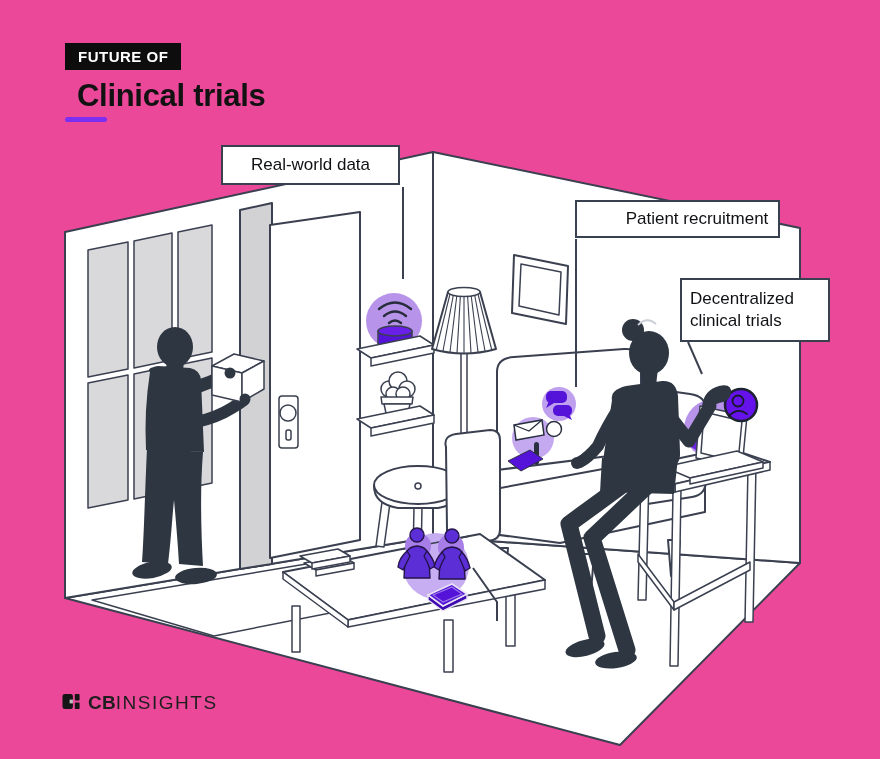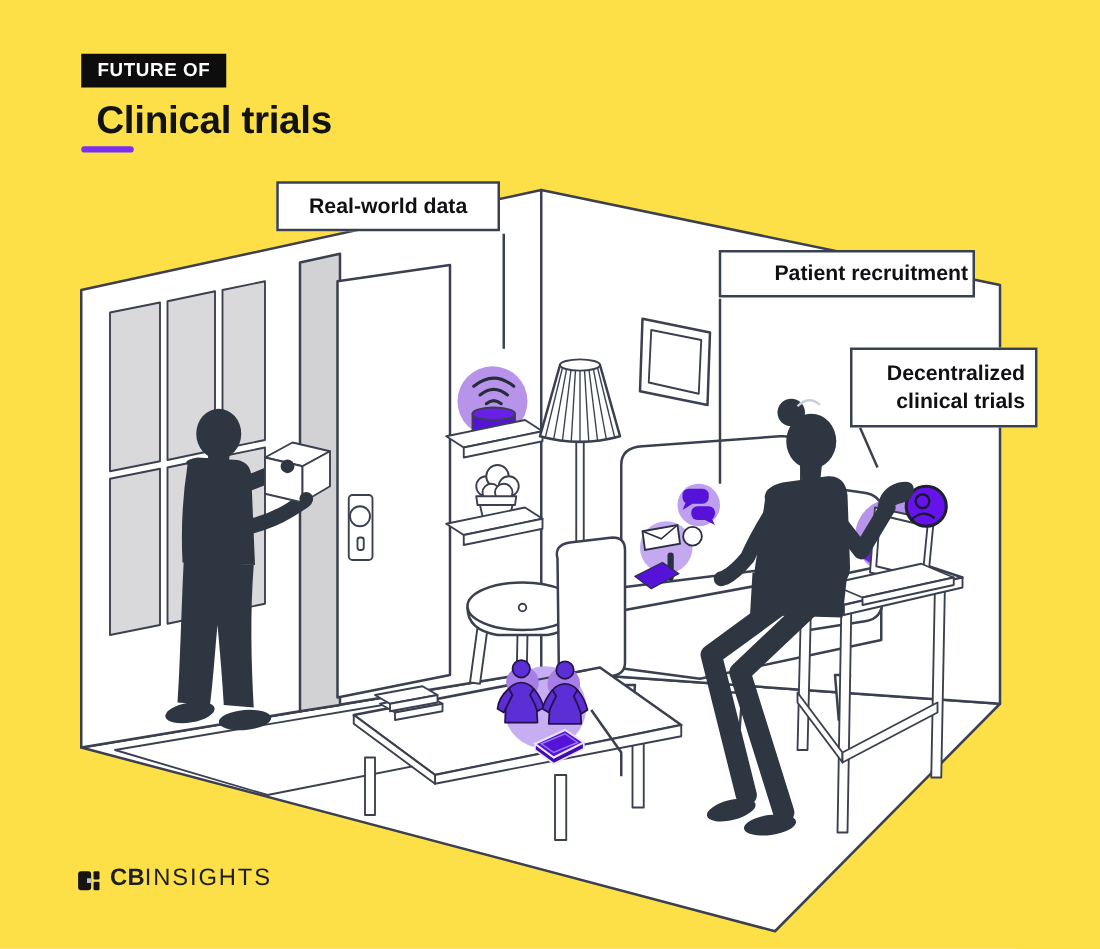--- a/index.html
+++ b/index.html
@@ -1,17 +1,17 @@
 <!DOCTYPE html>
 <html><head>
 <meta charset="utf-8">
 <style>
   html,body{margin:0;padding:0;}
   body{font-family:"Liberation Sans", sans-serif;}
-  #stage{position:relative;width:880px;height:759px;background:#fde047;overflow:hidden;}
+  #stage{position:relative;width:880px;height:759px;background:#ec4899;overflow:hidden;}
   #scene{position:absolute;left:0;top:0;z-index:1;}
   
   .w{fill:#ffffff;}
   .o{stroke:#3a4050;stroke-width:2;stroke-linejoin:round;}
   .o1{stroke:#3a4050;stroke-width:1.5;stroke-linejoin:round;}
   .pane{fill:#d9d9db;}
   .doorway{fill:#d2d2d5;}
   .sil{fill:#2e3642;}
   .arm{stroke:#2e3642;fill:none;stroke-linecap:round;stroke-linejoin:round;}
   .pd{fill:#5512d9;}
@@ -22,27 +22,27 @@
   
   #kicker{position:absolute;left:65px;top:43px;background:#0d0d0d;color:#ffffff;
     font-size:15px;font-weight:700;letter-spacing:.5px;padding:5px 13px;z-index:2;}
   #title{position:absolute;left:77px;top:78px;color:#121212;font-size:31px;
     font-weight:800;letter-spacing:-.3px;z-index:2;}
   #underline{position:absolute;left:65px;top:117px;width:42px;height:5px;
     background:#7a2ff2;border-radius:3px;z-index:2;}
   
   .callout{position:absolute;z-index:3;background:#ffffff;border:2px solid #39404f;
     box-sizing:border-box;display:flex;align-items:center;justify-content:center;
-    color:#101114;font-size:17px;font-weight:700;text-align:right;line-height:1.3;}
+    color:#101114;font-size:17px;font-weight:400;text-align:left;line-height:1.3;}
   #c-real{left:221px;top:145px;width:179px;height:40px;}
   #c-patient{left:575px;top:200px;width:205px;height:38px;padding-left:39px;}
   #c-decent{left:680px;top:278px;width:150px;height:64px;padding:16px 8px;}
   #c-silico{left:493px;top:620px;width:214px;height:42px;}
   
-  #brand{position:absolute;left:62px;top:692px;z-index:2;display:flex;align-items:flex-end;gap:7px;
+  #brand{position:absolute;left:62px;top:692px;z-index:2;display:flex;align-items:flex-start;gap:7px;
     color:#1e1e1e;font-size:19px;}
   #brand .b{font-weight:700;letter-spacing:.2px;}
   #brand .r{font-weight:400;letter-spacing:1.5px;}
 </style>
 </head>
 <body>
 
 <div id="stage">
 
   <svg id="scene" width="880" height="759" viewBox="0 0 880 759" aria-hidden="true">

